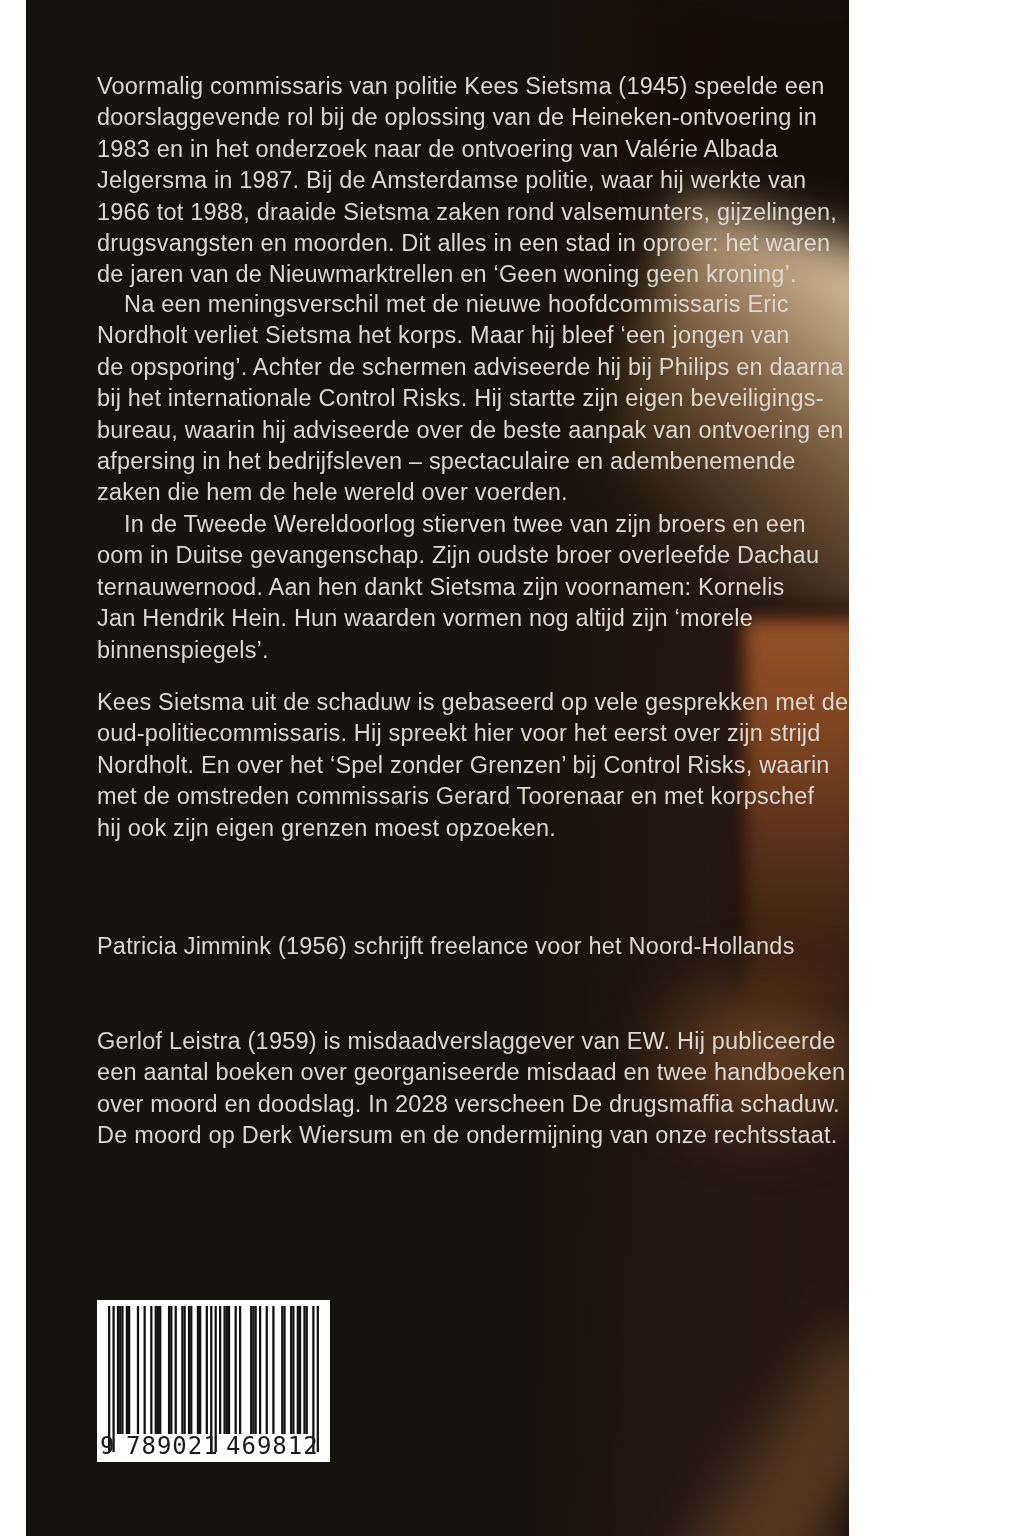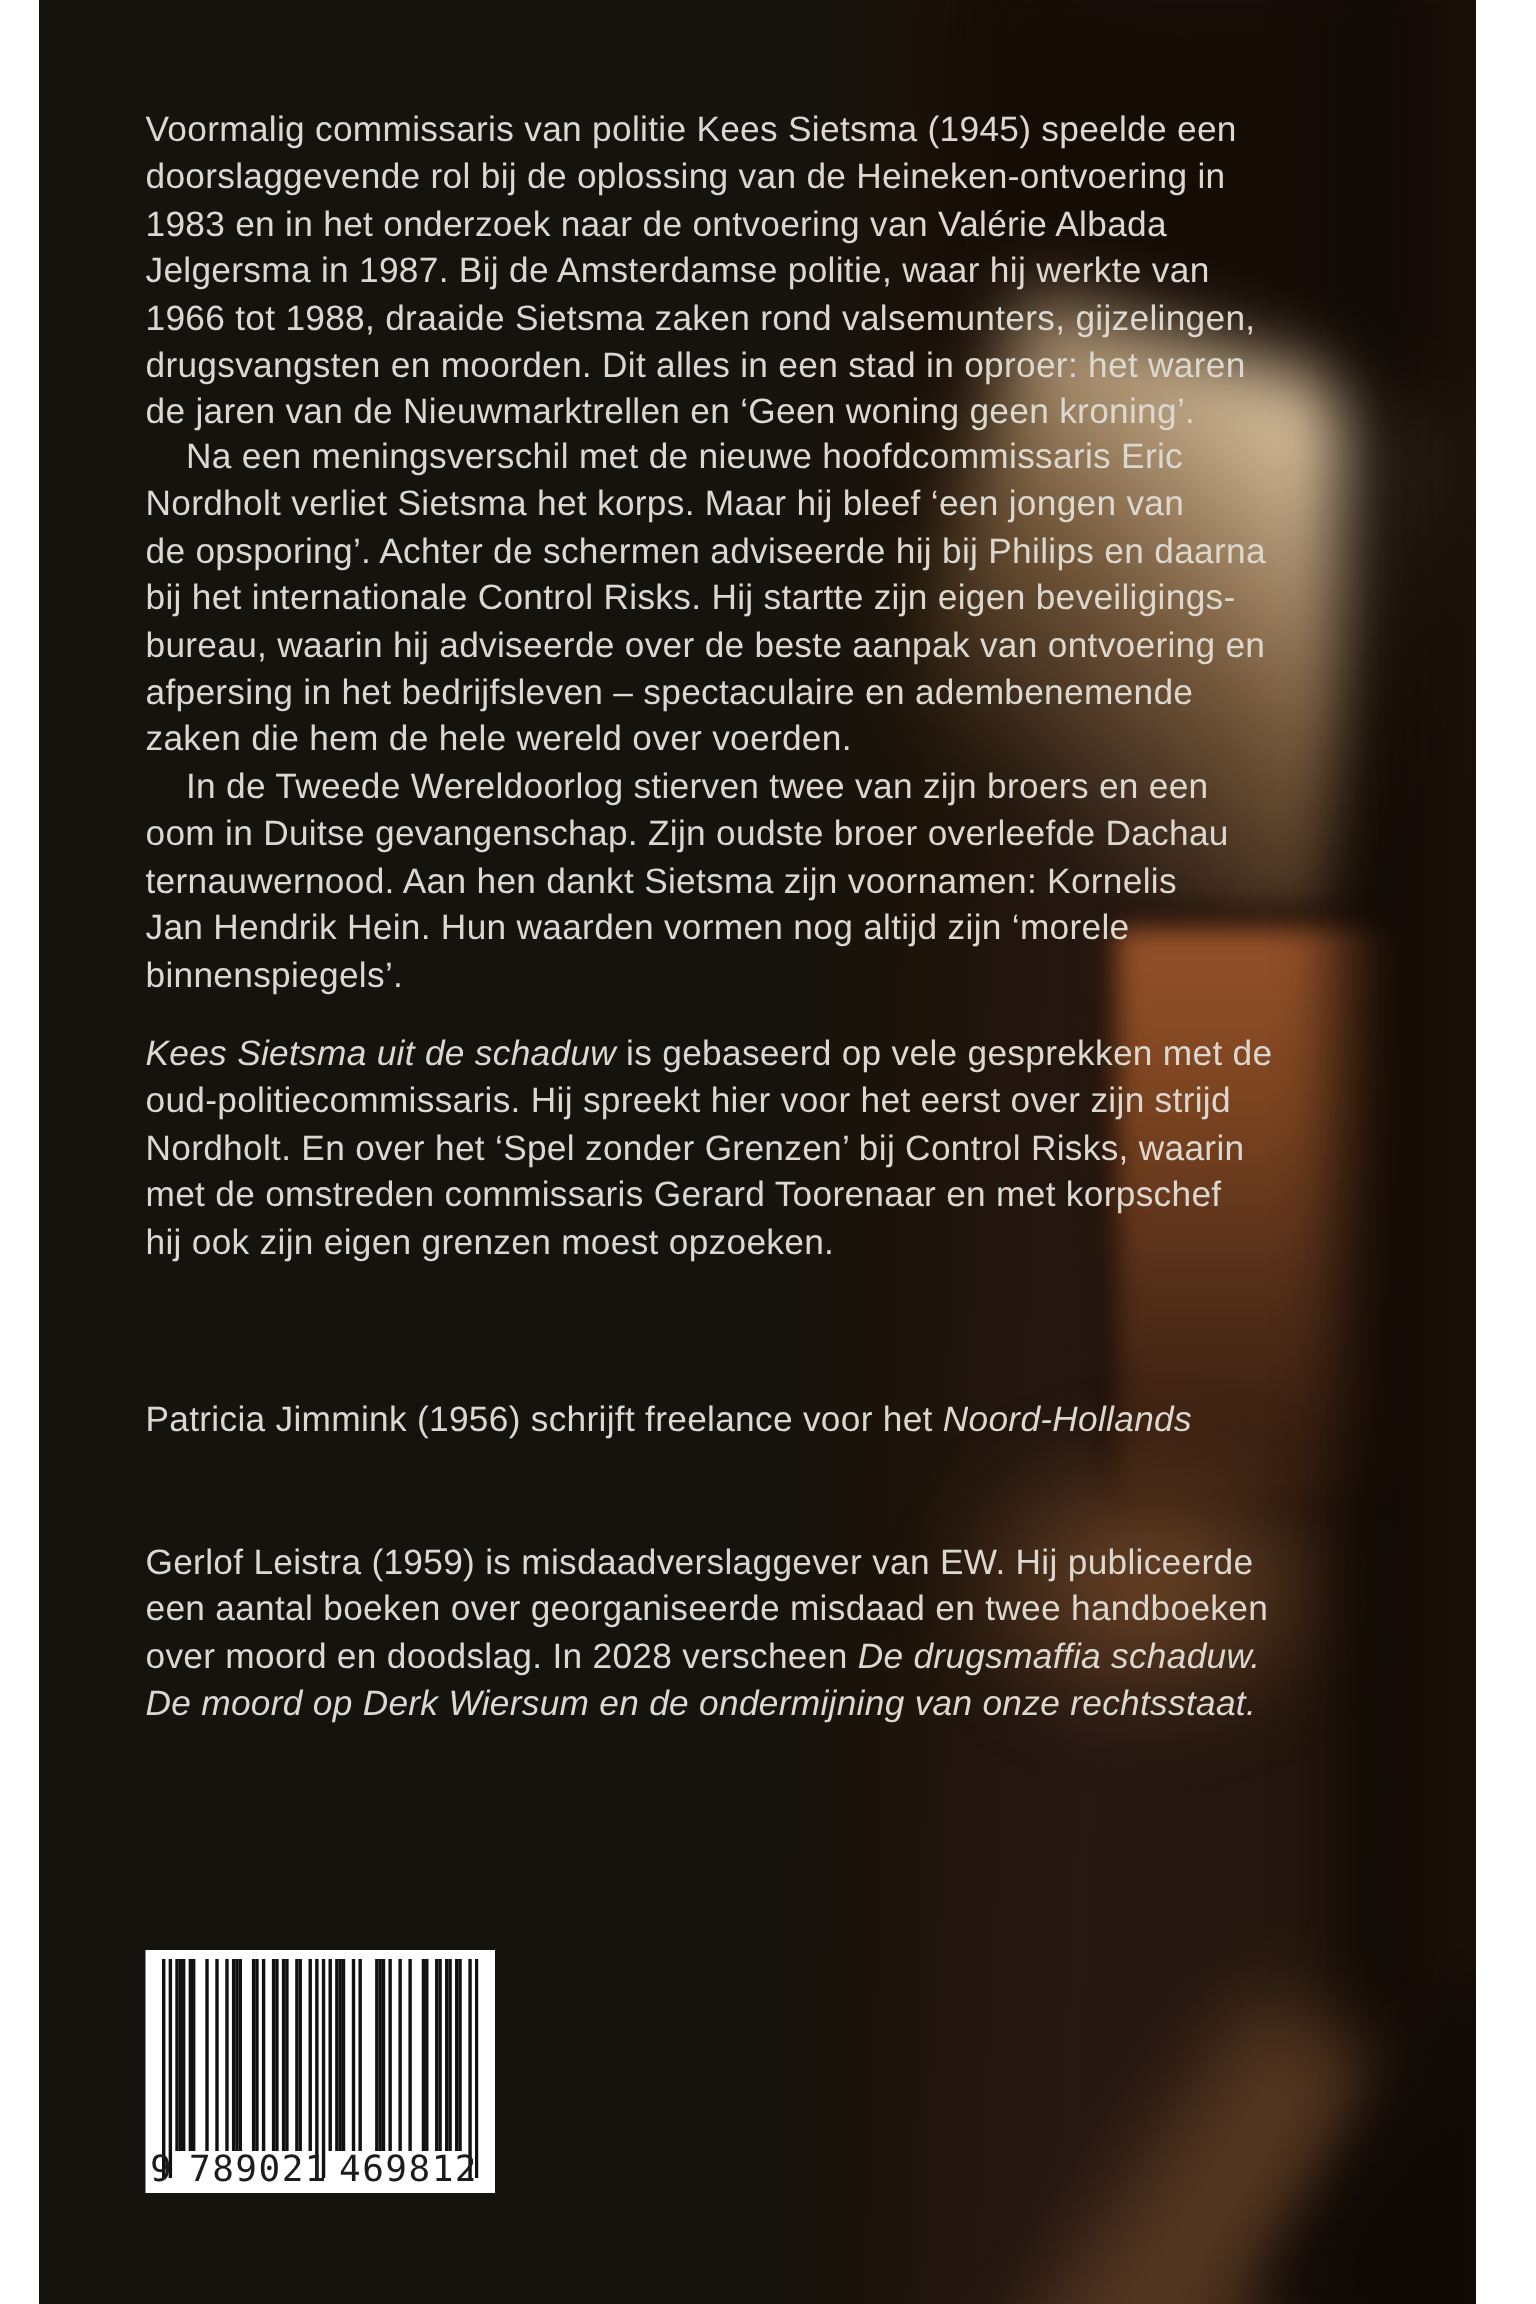--- a/index.html
+++ b/index.html
@@ -1,17 +1,17 @@
 <!DOCTYPE html>
 <html style="--text-color: #dcd8d0; --cover-dark: #15140e; --cover-brown: #2a1b10; --highlight: #e8c9a0; --barcode-bg: #ffffff;"><head>
 <meta charset="utf-8">
 <style>
   html,body{margin:0;padding:0;background:#ffffff;}
-  .page{position:relative;width:984px;height:1536px;background:#ffffff;overflow:hidden;
-        font-family:"Liberation Sans","DejaVu Sans",sans-serif;}
+  .page{position:relative;width:824px;height:1536px;background:#ffffff;overflow:hidden;
+        font-family:"Liberation Sans","DejaVu Sans",sans-serif;padding-left:25px;}
   
   .cover{position:absolute;left:26px;top:0;width:974px;height:1536px;overflow:hidden;
          background:linear-gradient(93deg,#14130e 0%,#15140e 44%,#1d1309 58%,#261812 72%,#211409 100%);}
   .shape{position:absolute;}
   .sh-topdark{left:600px;top:-40px;width:430px;height:330px;background:rgba(20,11,5,.85);filter:blur(30px);}
   .sh-streak{left:590px;top:230px;width:310px;height:440px;transform:rotate(16deg);
              background:linear-gradient(205deg,rgba(245,222,184,.95) 8%,rgba(214,166,108,.45) 45%,rgba(214,166,108,0) 75%);
              filter:blur(24px);}
   .sh-frame{left:706px;top:606px;width:186px;height:380px;border:12px solid rgba(22,11,5,.9);
             background:linear-gradient(180deg,#94512a 0%,#7c4420 30%,#57301a 60%,#2e1a0e 100%);
@@ -26,21 +26,21 @@
   .sh-bottomdark{left:860px;top:1360px;width:260px;height:260px;transform:rotate(33deg);
             background:rgba(14,8,4,.9);filter:blur(20px);}
   .sh-leftmask{left:0;top:0;width:100%;height:100%;
             background:linear-gradient(90deg,rgba(20,19,14,1) 0%,rgba(20,19,14,.97) 45%,rgba(20,19,14,0) 61%);}
   
   .text-layer{position:absolute;left:71px;top:0;width:820px;color:var(--text-color,#dcd8d0);}
   .pblock{position:absolute;left:0;width:100%;}
   .pblock-0{top:71px}.pblock-1{top:289px}.pblock-2{top:509px}
   .pblock-3{top:687px}.pblock-4{top:931px}.pblock-5{top:1026px}
   .tline{height:31.4px;line-height:31.4px;font-size:23.5px;letter-spacing:.2px;white-space:nowrap;}
-  .tline .it{font-style:italic;}
+  .tline .it{}
   .tline.indent{padding-left:27px;}
   
   .barcode{position:absolute;left:71px;top:1300px;width:233px;height:162px;background:var(--barcode-bg,#ffffff);}
   .barcode svg{position:absolute;left:11px;top:6px;}
   .bdigits{position:absolute;left:0;bottom:2px;width:100%;height:26px;
            font-family:"DejaVu Sans Mono","Liberation Mono",monospace;font-size:24px;color:#1c1c1c;}
   .bd9{position:absolute;left:3px;bottom:0;}
   .bdg1{position:absolute;left:29px;bottom:0;letter-spacing:1px;}
   .bdg2{position:absolute;left:129px;bottom:0;letter-spacing:1px;}
 </style>

